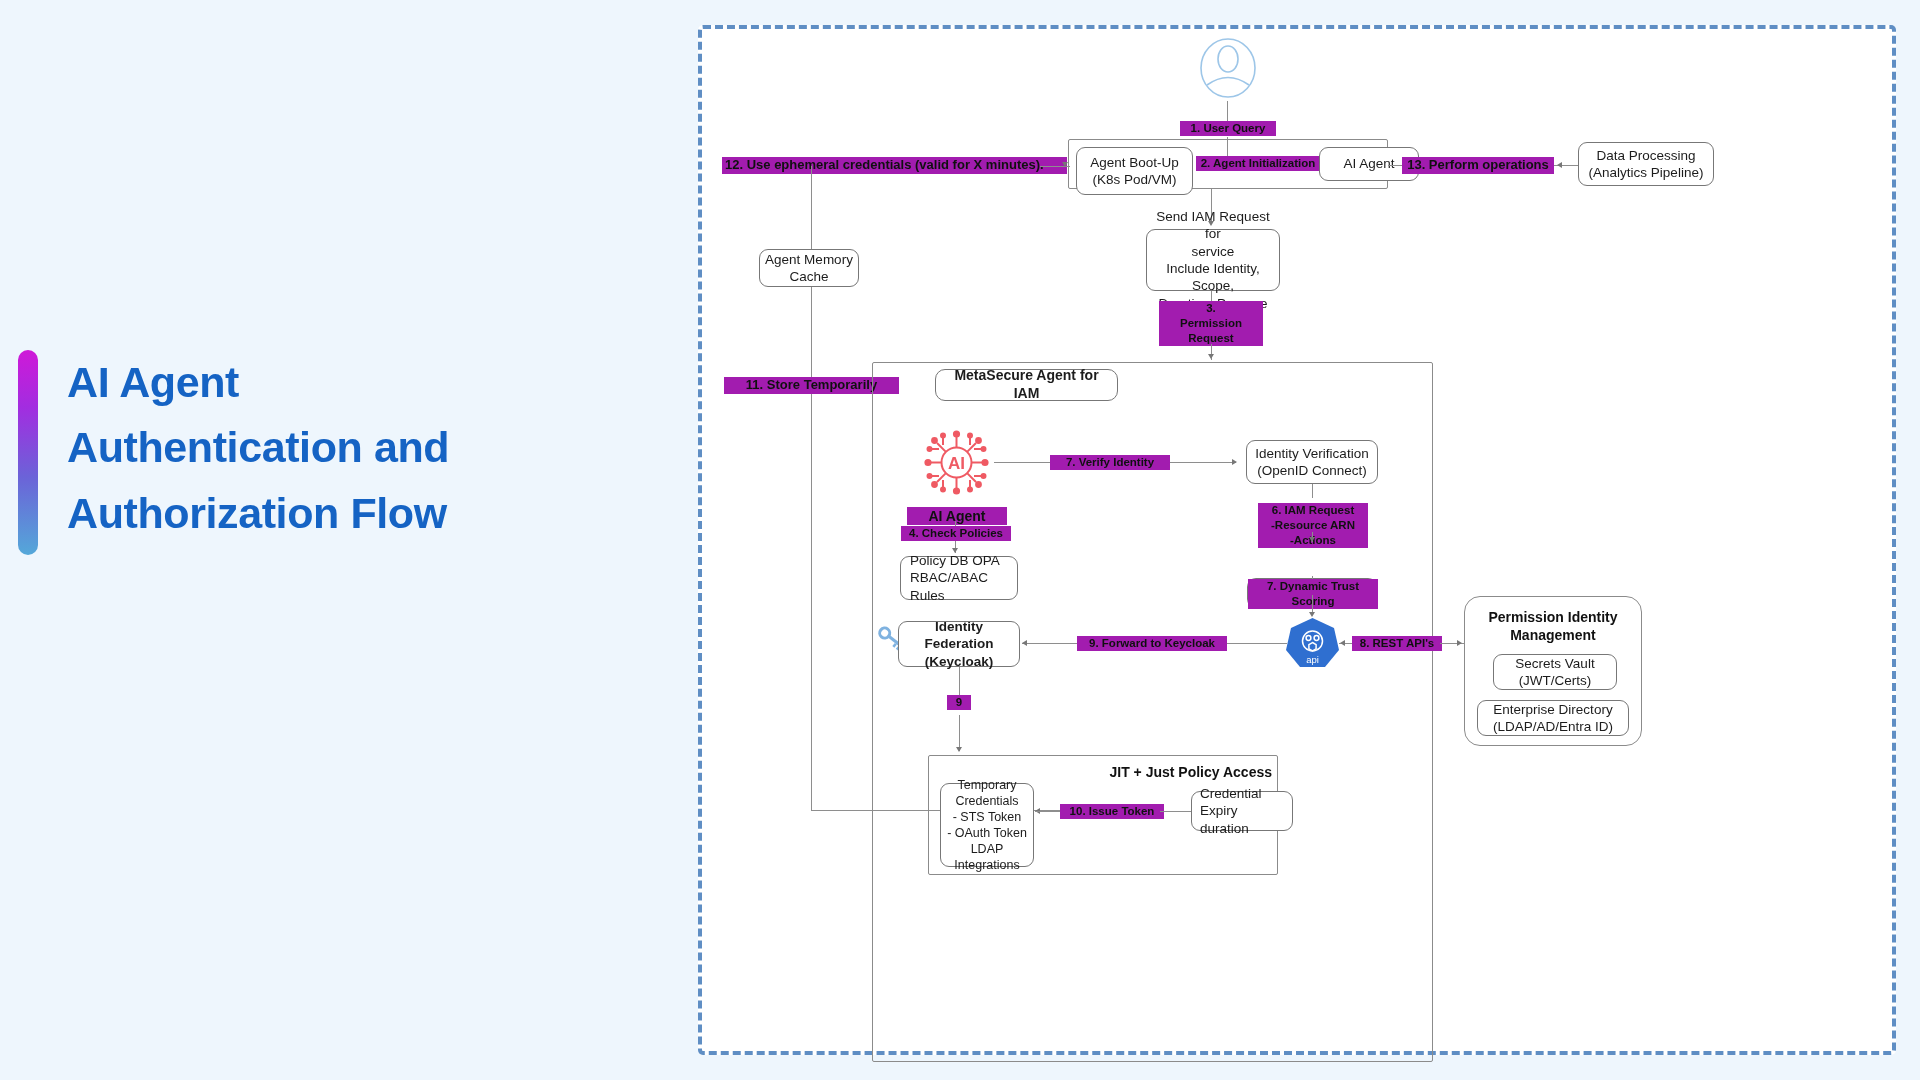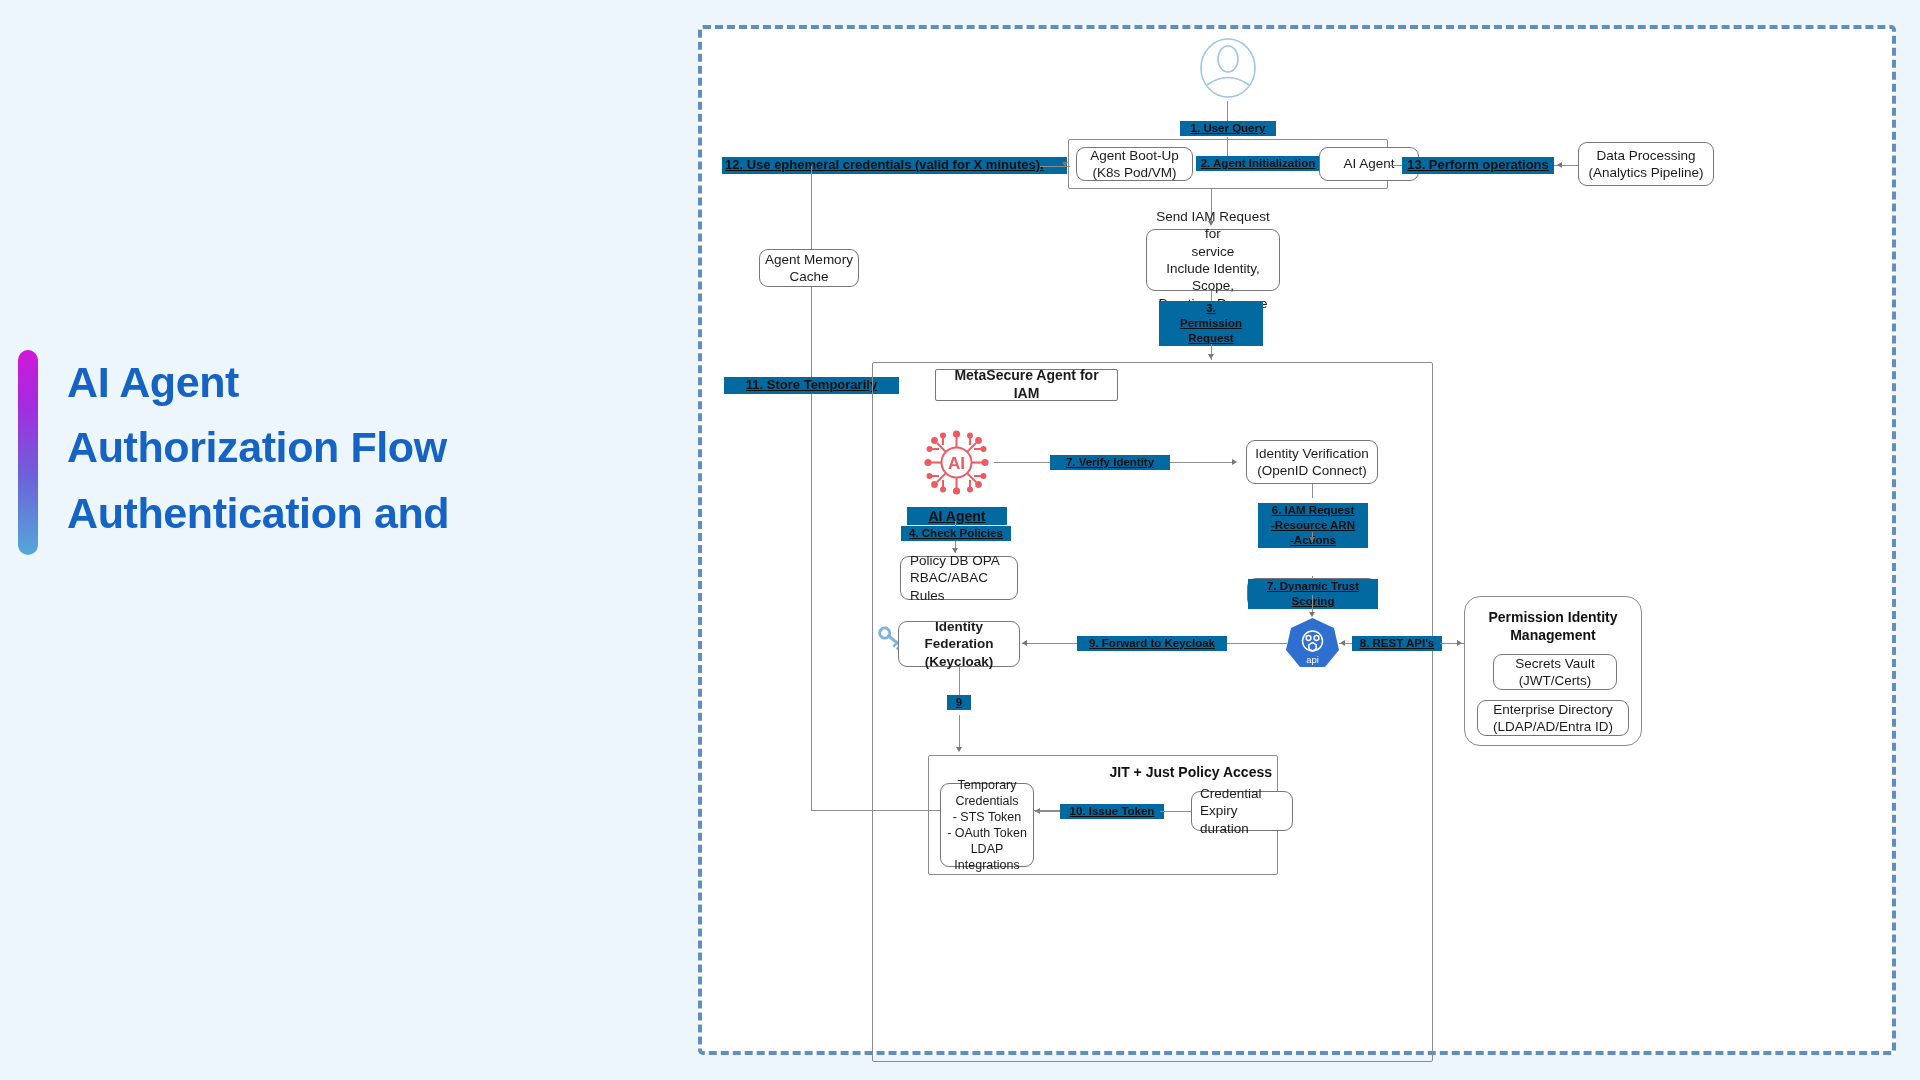--- a/index.html
+++ b/index.html
@@ -31,34 +31,34 @@
   }
   .canvas { position: absolute; inset: 0; }
 
   
   .node {
     position: absolute; border: 1.4px solid #777; border-radius: 9px; background: #fff;
     font-size: 13.5px; color: #1c1c1c; line-height: 1.28;
     display: flex; align-items: center; justify-content: center; text-align: center;
     padding: 3px 5px; white-space: pre-line;
   }
-  .node.sq { border-radius: 2px; }
+  .node.sq { border-radius: 10px; }
   .node.bold { font-weight: 700; }
   .group {
     position: absolute; border: 1.4px solid #8b8b8b; background: transparent; border-radius: 2px;
   }
   .group.round { border-radius: 16px; }
   .grouptitle {
     position: absolute; font-size: 14px; font-weight: 700; color: #111; text-align: center;
     line-height: 1.25; white-space: pre-line;
   }
   .edgelabel {
     position: absolute; font-size: 11.5px; font-weight: 700; color: #101010;
     line-height: 1.3; white-space: pre-line; text-align: center;
-    background: #0369a1; padding: 0 3px; text-decoration: underline;
+    background: #a21caf; padding: 0 3px;
   }
   .edgelabel.lg { font-size: 13px; }
   .ln { position: absolute; background: #8e8e8e; }
   .ln.h { height: 1.4px; }
   .ln.v { width: 1.4px; }
   .arrow { position: absolute; width: 0; height: 0; }
   .arrow.down { border-left: 3.5px solid transparent; border-right: 3.5px solid transparent; border-top: 5px solid #777; }
   .arrow.right { border-top: 3.5px solid transparent; border-bottom: 3.5px solid transparent; border-left: 5px solid #777; }
   .arrow.left { border-top: 3.5px solid transparent; border-bottom: 3.5px solid transparent; border-right: 5px solid #777; }
 
@@ -68,43 +68,43 @@
 </head>
 <body>
 
 <div class="page">
 
 
   <div class="headline-wrap">
     <div class="accent-bar"></div>
     <div class="headline">
       <div>AI Agent</div>
+      <div>Authentication and</div>
       <div>Authorization Flow</div>
-      <div>Authentication and</div>
     </div>
   </div>
 
   <div class="diagram">
   <div class="canvas">
 
     <div class="user-icon" style="left:497px; top:8px;">
       <svg width="58" height="62" viewBox="0 0 58 62">
         <ellipse cx="29" cy="31" rx="27" ry="29" fill="none" stroke="#9dc6e8" stroke-width="1.6"></ellipse>
         <ellipse cx="29" cy="22" rx="10" ry="13" fill="none" stroke="#9dc6e8" stroke-width="1.6"></ellipse>
         <path d="M8 48 Q29 33 50 48" fill="none" stroke="#9dc6e8" stroke-width="1.6"></path>
       </svg>
     </div>
 
     <div class="ln v" style="left:525px; top:72px; height:26px;"></div>
     <div class="edgelabel" style="left:478px; top:92px; width:96px;">1. User Query</div>
     <div class="ln v" style="left:525px; top:108px; height:20px;"></div>
     <div class="arrow down" style="left:521.5px; top:127px;"></div>
 
     <div class="group sq" style="left:366px; top:110px; width:320px; height:50px;"></div>
-    <div class="node" style="left:374px; top:118px; width:117px; height:34px;">Agent Boot-Up
+    <div class="node" style="left:374px; top:118px; width:117px; height:48px;">Agent Boot-Up
 (K8s Pod/VM)</div>
     <div class="edgelabel" style="left:494px; top:127px; width:124px;">2. Agent Initialization</div>
     <div class="node" style="left:617px; top:118px; width:100px; height:34px;">AI Agent</div>
 
     <div class="ln h" style="left:686px; top:136px; width:24px;"></div>
     <div class="edgelabel lg" style="left:700px; top:128px; width:152px;">13. Perform operations</div>
     <div class="ln h" style="left:852px; top:136px; width:26px;"></div>
     <div class="arrow left" style="left:855px; top:132.5px;"></div>
     <div class="node" style="left:876px; top:113px; width:136px; height:44px;">Data Processing
 (Analytics Pipeline)</div>

